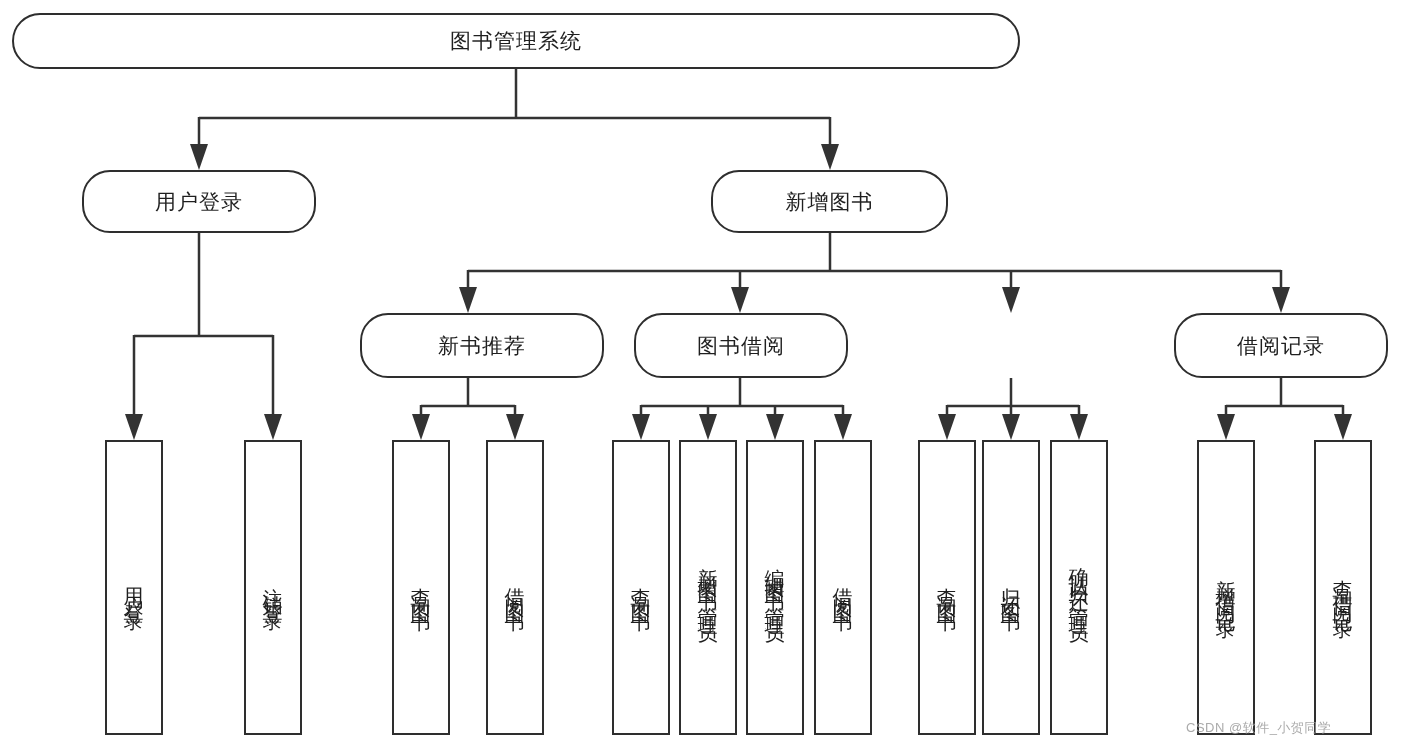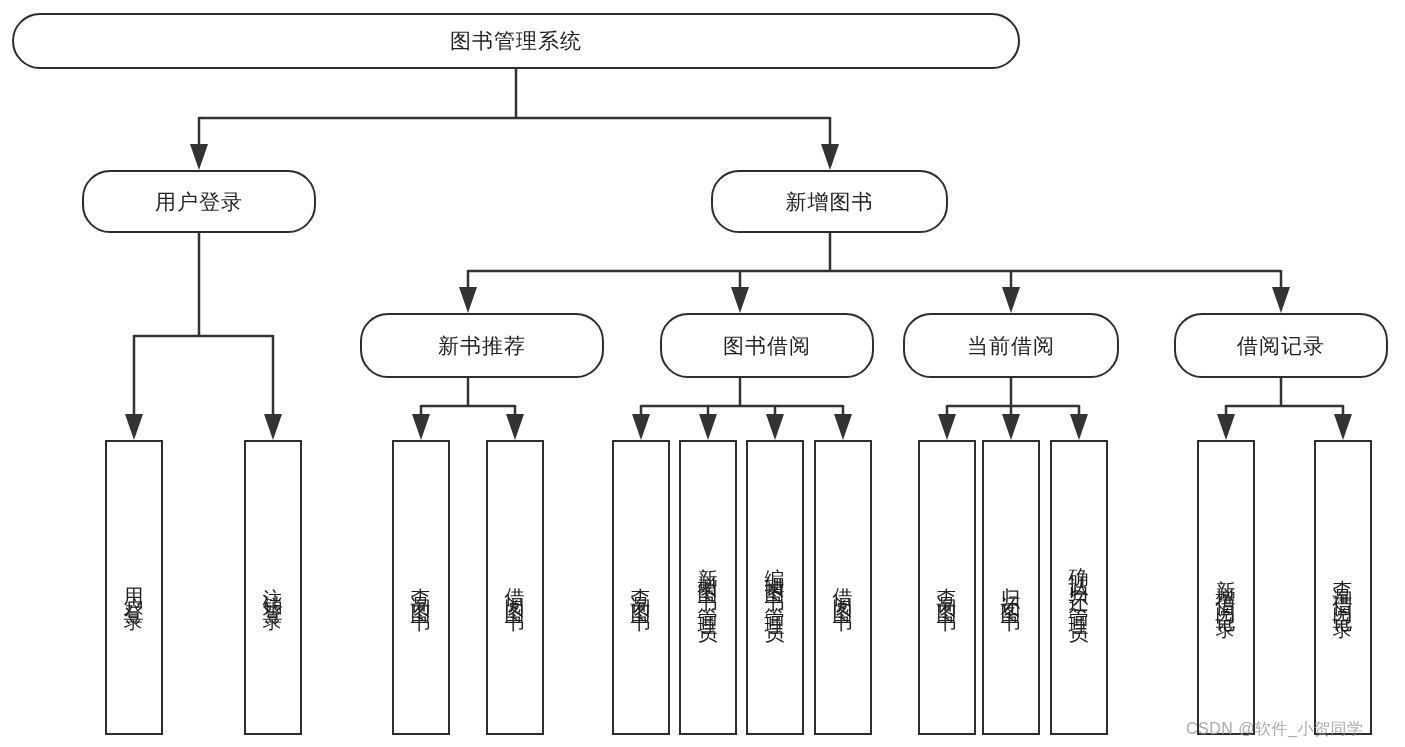--- a/index.html
+++ b/index.html
@@ -27,21 +27,21 @@
   .v-node .vtext{
     writing-mode:vertical-rl;
     text-orientation:mixed;
     letter-spacing:8px;
     line-height:1;
     white-space:nowrap;
   }
   .watermark{
     position:absolute;
     left:1186px;top:719px;
-    font-size:16px;
+    font-size:13px;
     color:rgba(155,155,155,0.85);
     letter-spacing:0.5px;
     white-space:nowrap;
     z-index:5;
   }
 </style>
 </head>
 <body>
 
 <div id="stage">
@@ -96,25 +96,22 @@
   <div class="node h-node" style="left:82px;top:170px;width:234px;height:63px;">
     <span>用户登录</span>
   </div>
   <div class="node h-node" style="left:711px;top:170px;width:237px;height:63px;">
     <span>新增图书</span>
   </div>
 
   <div class="node h-node" style="left:360px;top:313px;width:244px;height:65px;">
     <span>新书推荐</span>
   </div>
-  <div class="node h-node" style="left:634px;top:313px;width:214px;height:65px;margin-left:26px;">
+  <div class="node h-node" style="left:634px;top:313px;width:214px;height:65px;">
     <span>图书借阅</span>
-  </div>
-  <div class="node h-node" style="left:903px;top:313px;width:216px;height:65px;">
-    <span>当前借阅</span>
   </div>
   <div class="node h-node" style="left:1174px;top:313px;width:214px;height:65px;">
     <span>借阅记录</span>
   </div>
 
   <div class="node v-node" style="left:105px;">
     <span class="vtext">用户登录</span>
   </div>
   <div class="node v-node" style="left:244px;">
     <span class="vtext">注销登录</span>

